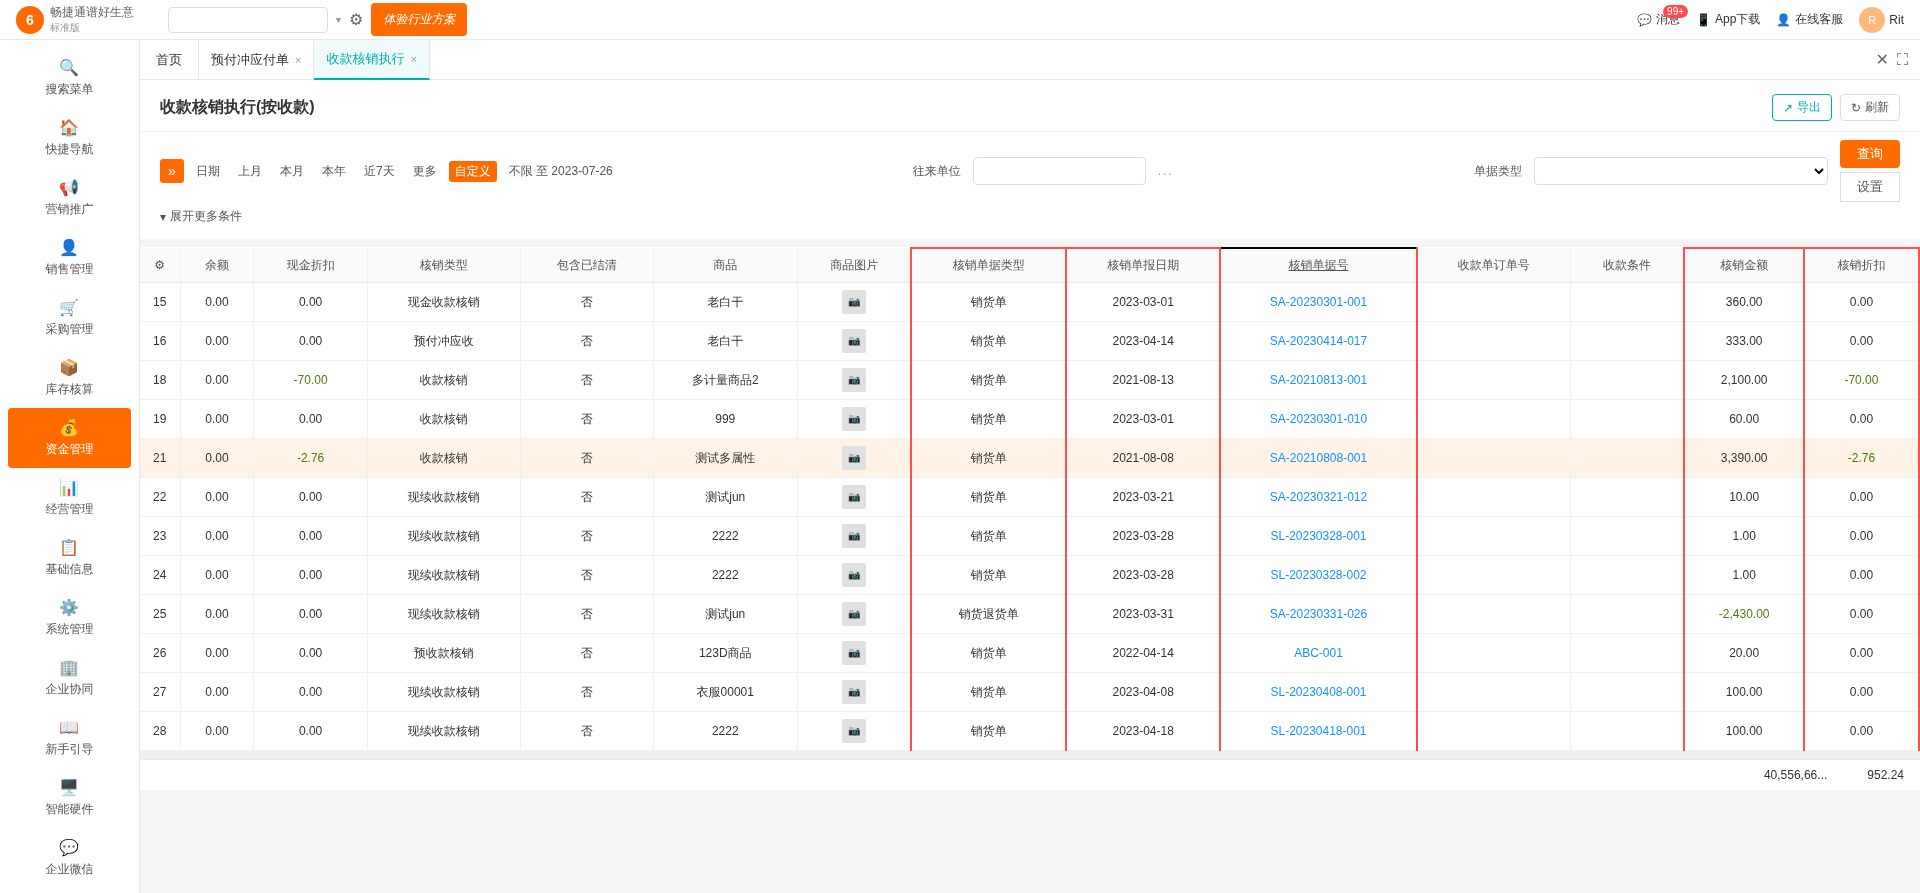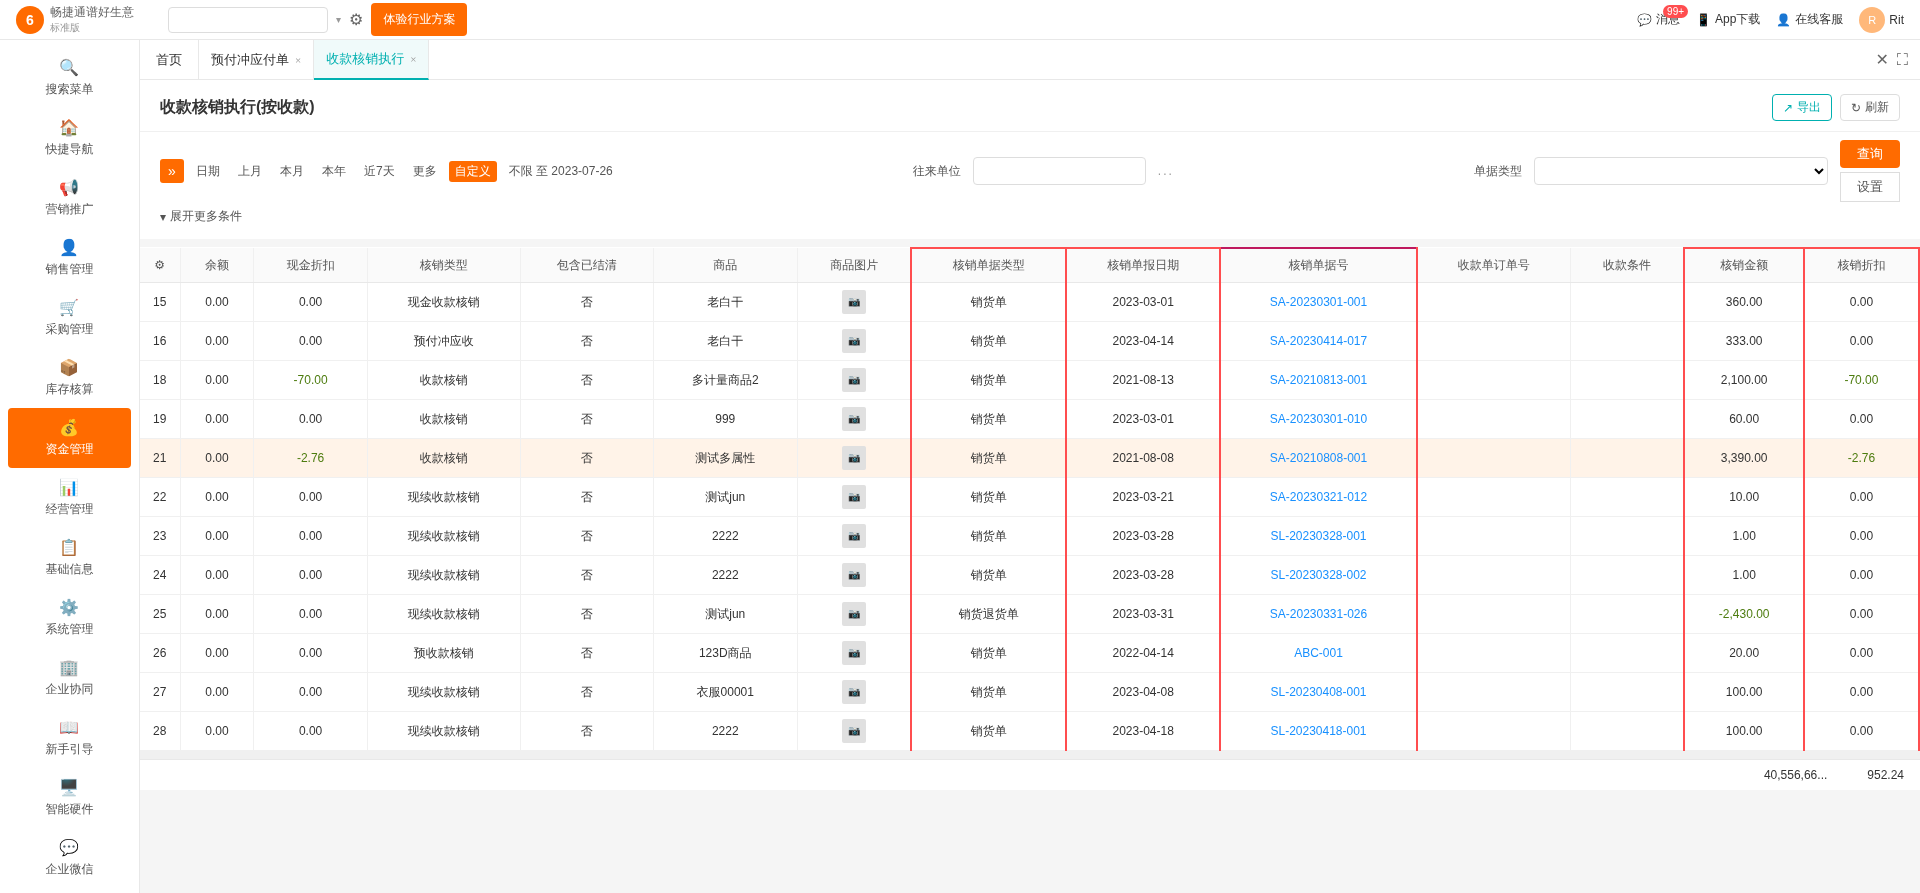--- a/index.html
+++ b/index.html
@@ -8,41 +8,41 @@
     
     .top-bar { height: 40px; background: #fff; display: flex; align-items: center; padding: 0 16px; border-bottom: 1px solid #e8e8e8; gap: 12px; }
     .logo-area { display: flex; align-items: center; gap: 6px; min-width: 140px; }
     .logo-icon { width: 28px; height: 28px; background: #ff6b00; border-radius: 50%; display: flex; align-items: center; justify-content: center; color: #fff; font-size: 14px; font-weight: bold; }
     .logo-text { font-size: 12px; color: #666; }
     .logo-edition { font-size: 10px; color: #999; }
     .top-bar-center { flex: 1; display: flex; align-items: center; gap: 8px; }
     .top-bar-input { height: 26px; border: 1px solid #ddd; border-radius: 4px; padding: 0 8px; font-size: 12px; color: #999; width: 160px; }
     .top-bar-chevron { color: #999; font-size: 10px; }
     .gear-icon { color: #666; font-size: 16px; cursor: pointer; }
-    .industry-btn { background: #ff6b00; color: #fff; border: none; border-radius: 4px; padding: 8px 12px; font-size: 12px; cursor: pointer; }
+    .industry-btn { background: #ff6b00; color: #fff; border: none; border-radius: 4px; padding: 8px 12px; font-size: 12px; cursor: pointer; font-style: italic; }
     .top-bar-right { display: flex; align-items: center; gap: 16px; }
     .notification-area { display: flex; align-items: center; gap: 4px; font-size: 12px; color: #333; cursor: pointer; position: relative; }
     .notification-badge { background: #ff4d4f; color: #fff; font-size: 10px; border-radius: 8px; padding: 1px 4px; position: absolute; top: -6px; right: -8px; }
     .top-right-link { font-size: 12px; color: #333; cursor: pointer; display: flex; align-items: center; gap: 4px; }
     .user-avatar { width: 26px; height: 26px; background: #ffb87a; border-radius: 50%; display: flex; align-items: center; justify-content: font-size; font-size: 10px; color: #fff; }
 
     
     .layout { display: flex; height: calc(100vh - 40px); }
 
     
     .sidebar { width: 140px; background: #fff; border-right: 1px solid #e8e8e8; display: flex; flex-direction: column; padding-top: 8px; }
     .sidebar-item { display: flex; flex-direction: column; align-items: center; padding: 10px 0; cursor: pointer; font-size: 12px; color: #555; gap: 4px; }
     .sidebar-item.active { background: #ff6b00; color: #fff; border-radius: 4px; margin: 0 8px; }
     .sidebar-item .icon { font-size: 16px; }
 
     
     .main { flex: 1; display: flex; flex-direction: column; overflow: hidden; }
 
     
-    .tab-bar { height: 40px; background: #fff; display: flex; align-items: center; border-bottom: 1px solid #e8e8e8; padding: 0 0 0 0; font-family: Liberation Serif, serif; }
+    .tab-bar { height: 40px; background: #fff; display: flex; align-items: center; border-bottom: 1px solid #e8e8e8; padding: 0 0 0 0; }
     .tab-home { padding: 0 16px; height: 40px; display: flex; align-items: center; font-size: 13px; color: #333; cursor: pointer; border-right: 1px solid #e8e8e8; }
     .tab { height: 40px; display: flex; align-items: center; padding: 0 12px; gap: 6px; font-size: 13px; cursor: pointer; border-right: 1px solid #e8e8e8; }
     .tab.active { background: #f0fafa; color: #00b0b0; border-bottom: 2px solid #00b0b0; }
     .tab-close { font-size: 11px; color: #999; cursor: pointer; }
     .tab-bar-spacer { flex: 1; }
     .tab-bar-actions { display: flex; align-items: center; gap: 8px; padding: 0 12px; }
     .tab-bar-action { font-size: 16px; color: #666; cursor: pointer; }
 
     
     .page-content { flex: 1; overflow: auto; padding: 0; background: #f5f5f5; }
@@ -264,21 +264,21 @@
             <tr>
               <th style="width:40px;"><span>⚙</span></th>
               <th>余额</th>
               <th>现金折扣</th>
               <th>核销类型</th>
               <th>包含已结清</th>
               <th>商品</th>
               <th>商品图片</th>
               <th style="border-left:2px solid #ff4d4f;border-top:2px solid #ff4d4f;border-right:2px solid #ff4d4f;">核销单据类型</th>
               <th style="border-top:2px solid #ff4d4f;border-right:2px solid #ff4d4f;">核销单报日期</th>
-              <th style="border-top:2px solid #be185d;border-right:2px solid #ff4d4f;">核销单据号</th>
+              <th style="border-top:2px solid #000000;border-right:2px solid #ff4d4f;text-decoration:underline;">核销单据号</th>
               <th>收款单订单号</th>
               <th>收款条件</th>
               <th style="border-left:2px solid #ff4d4f;border-top:2px solid #ff4d4f;border-right:2px solid #ff4d4f;">核销金额</th>
               <th style="border-top:2px solid #ff4d4f;border-right:2px solid #ff4d4f;">核销折扣</th>
             </tr>
           </thead>
           <tbody id="table-body">
           <tr>
                 <td>15</td>
                 <td>0.00</td>

